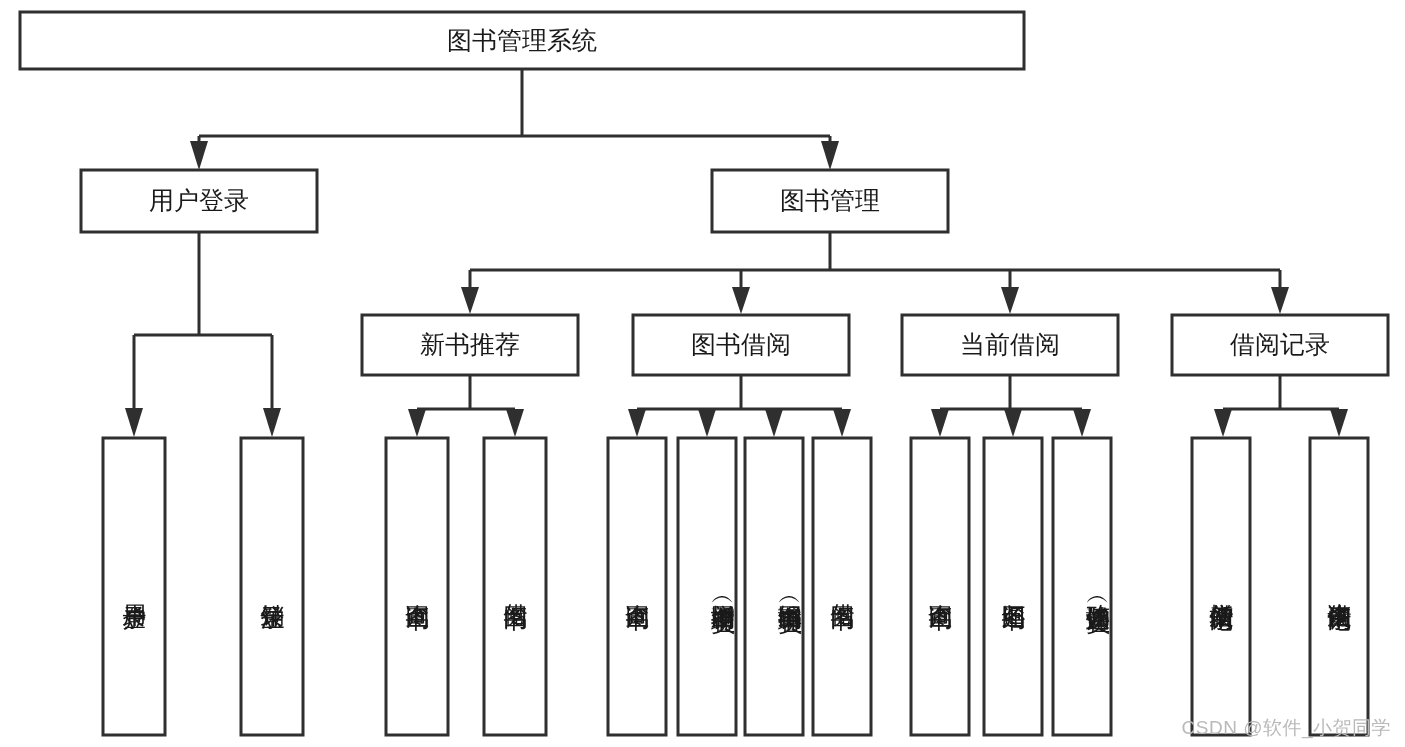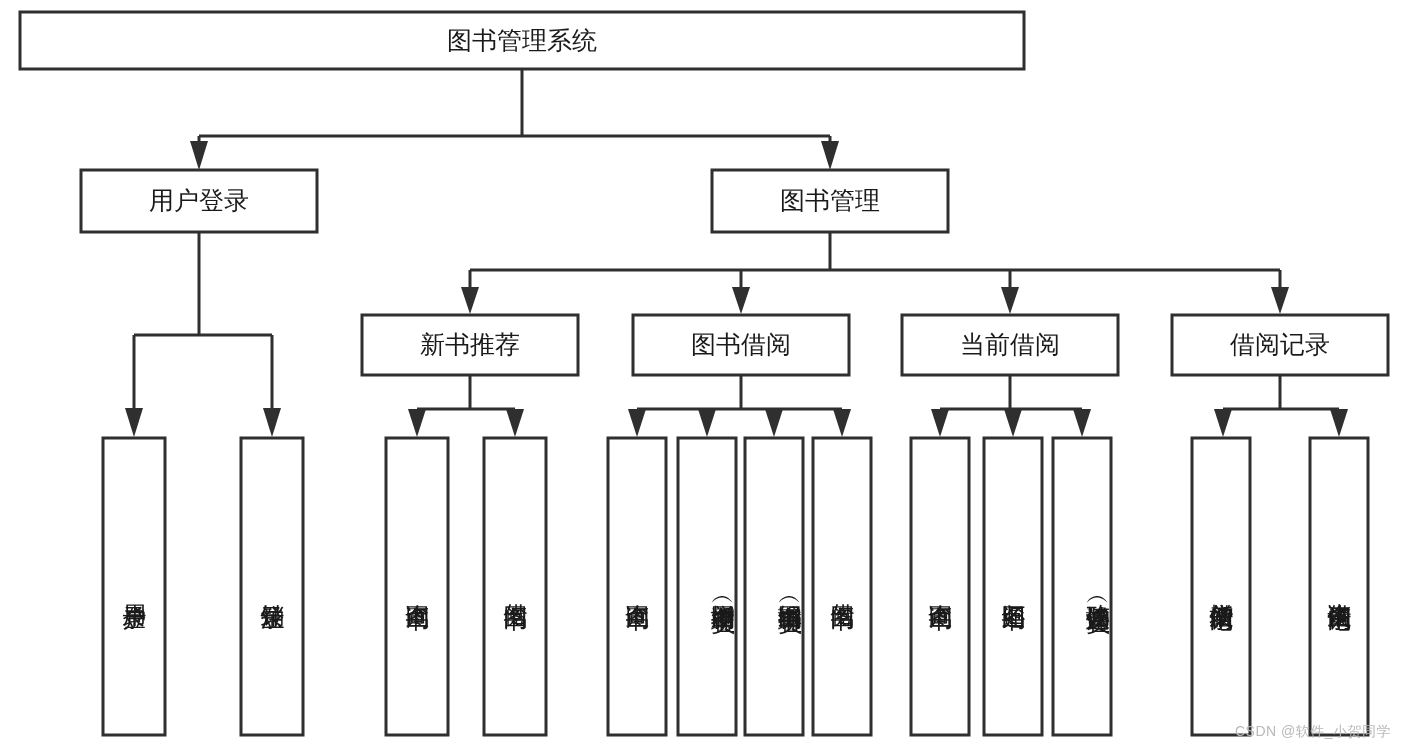--- a/index.html
+++ b/index.html
@@ -59,21 +59,21 @@
     text-orientation: upright;
     white-space: nowrap;
     letter-spacing: 1px;
     pointer-events: none;
   }
   .watermark {
     position: absolute;
     right: 14px;
     bottom: 6px;
     font-family: "Liberation Sans", "DejaVu Sans", sans-serif;
-    font-size: 14px;
+    font-size: 19px;
     color: #b9b9b9;
     white-space: nowrap;
     letter-spacing: 0.5px;
   }
 </style>
 </head>
 <body>
 
 <div id="diagram-root">
 

